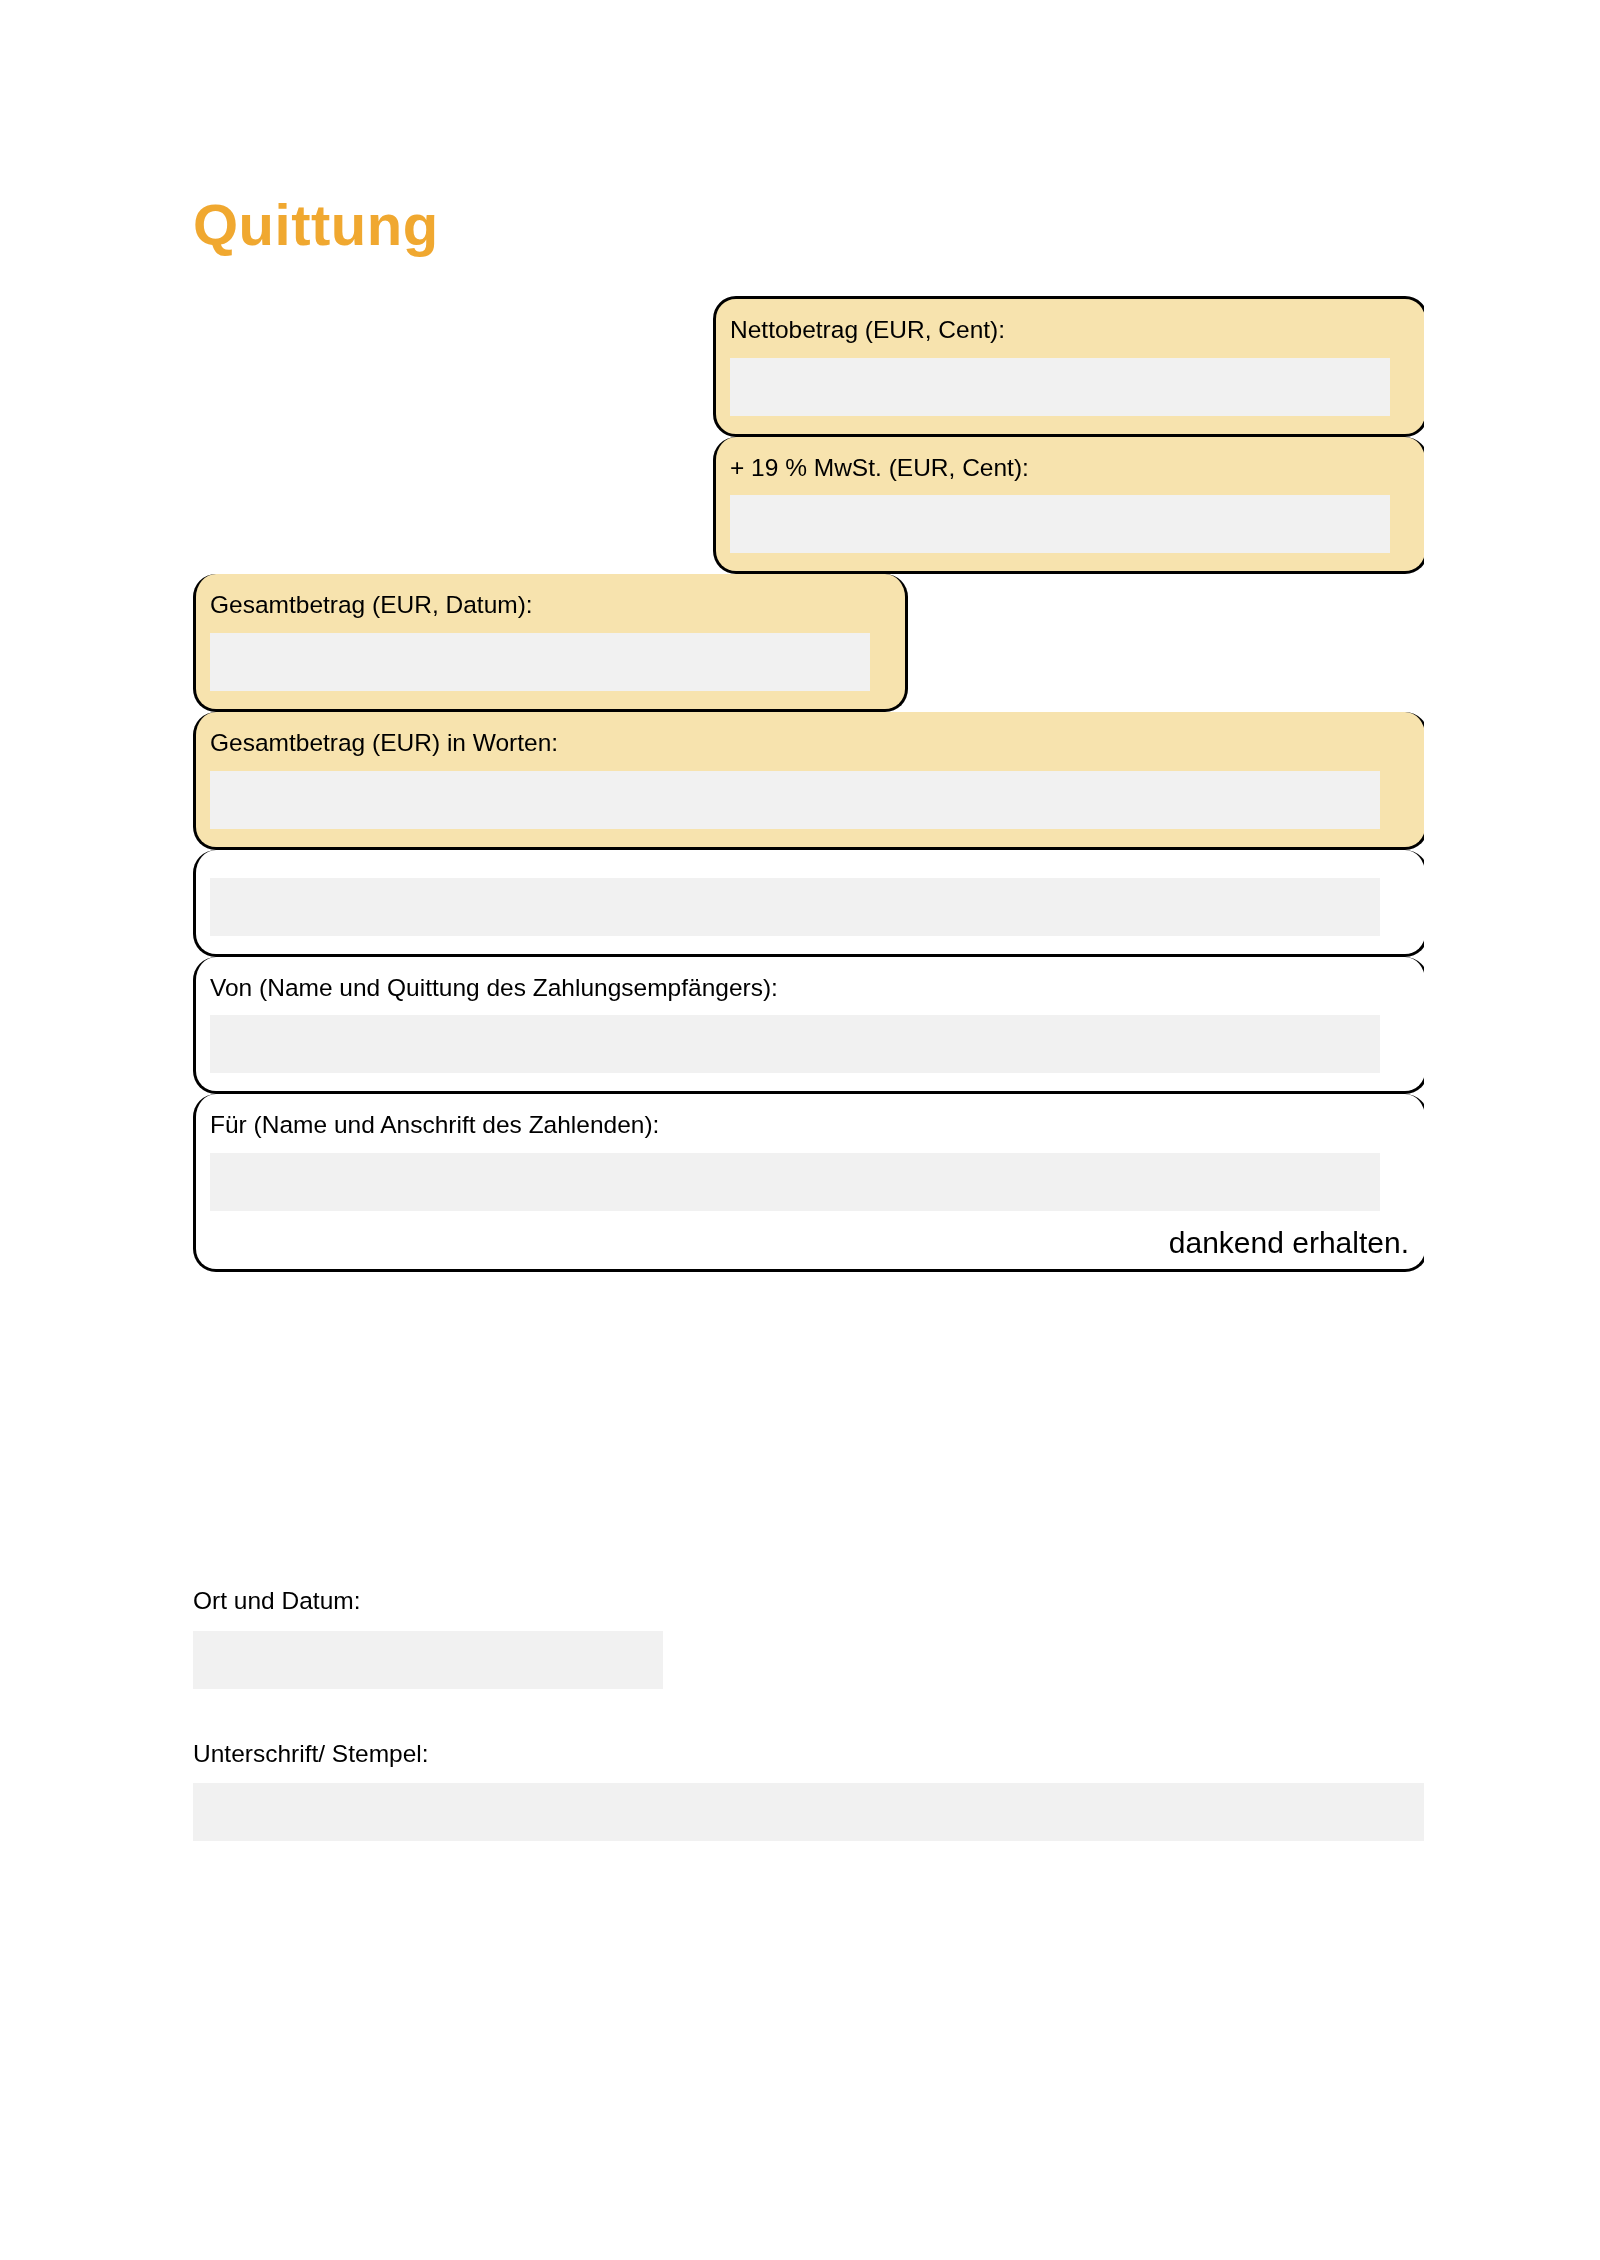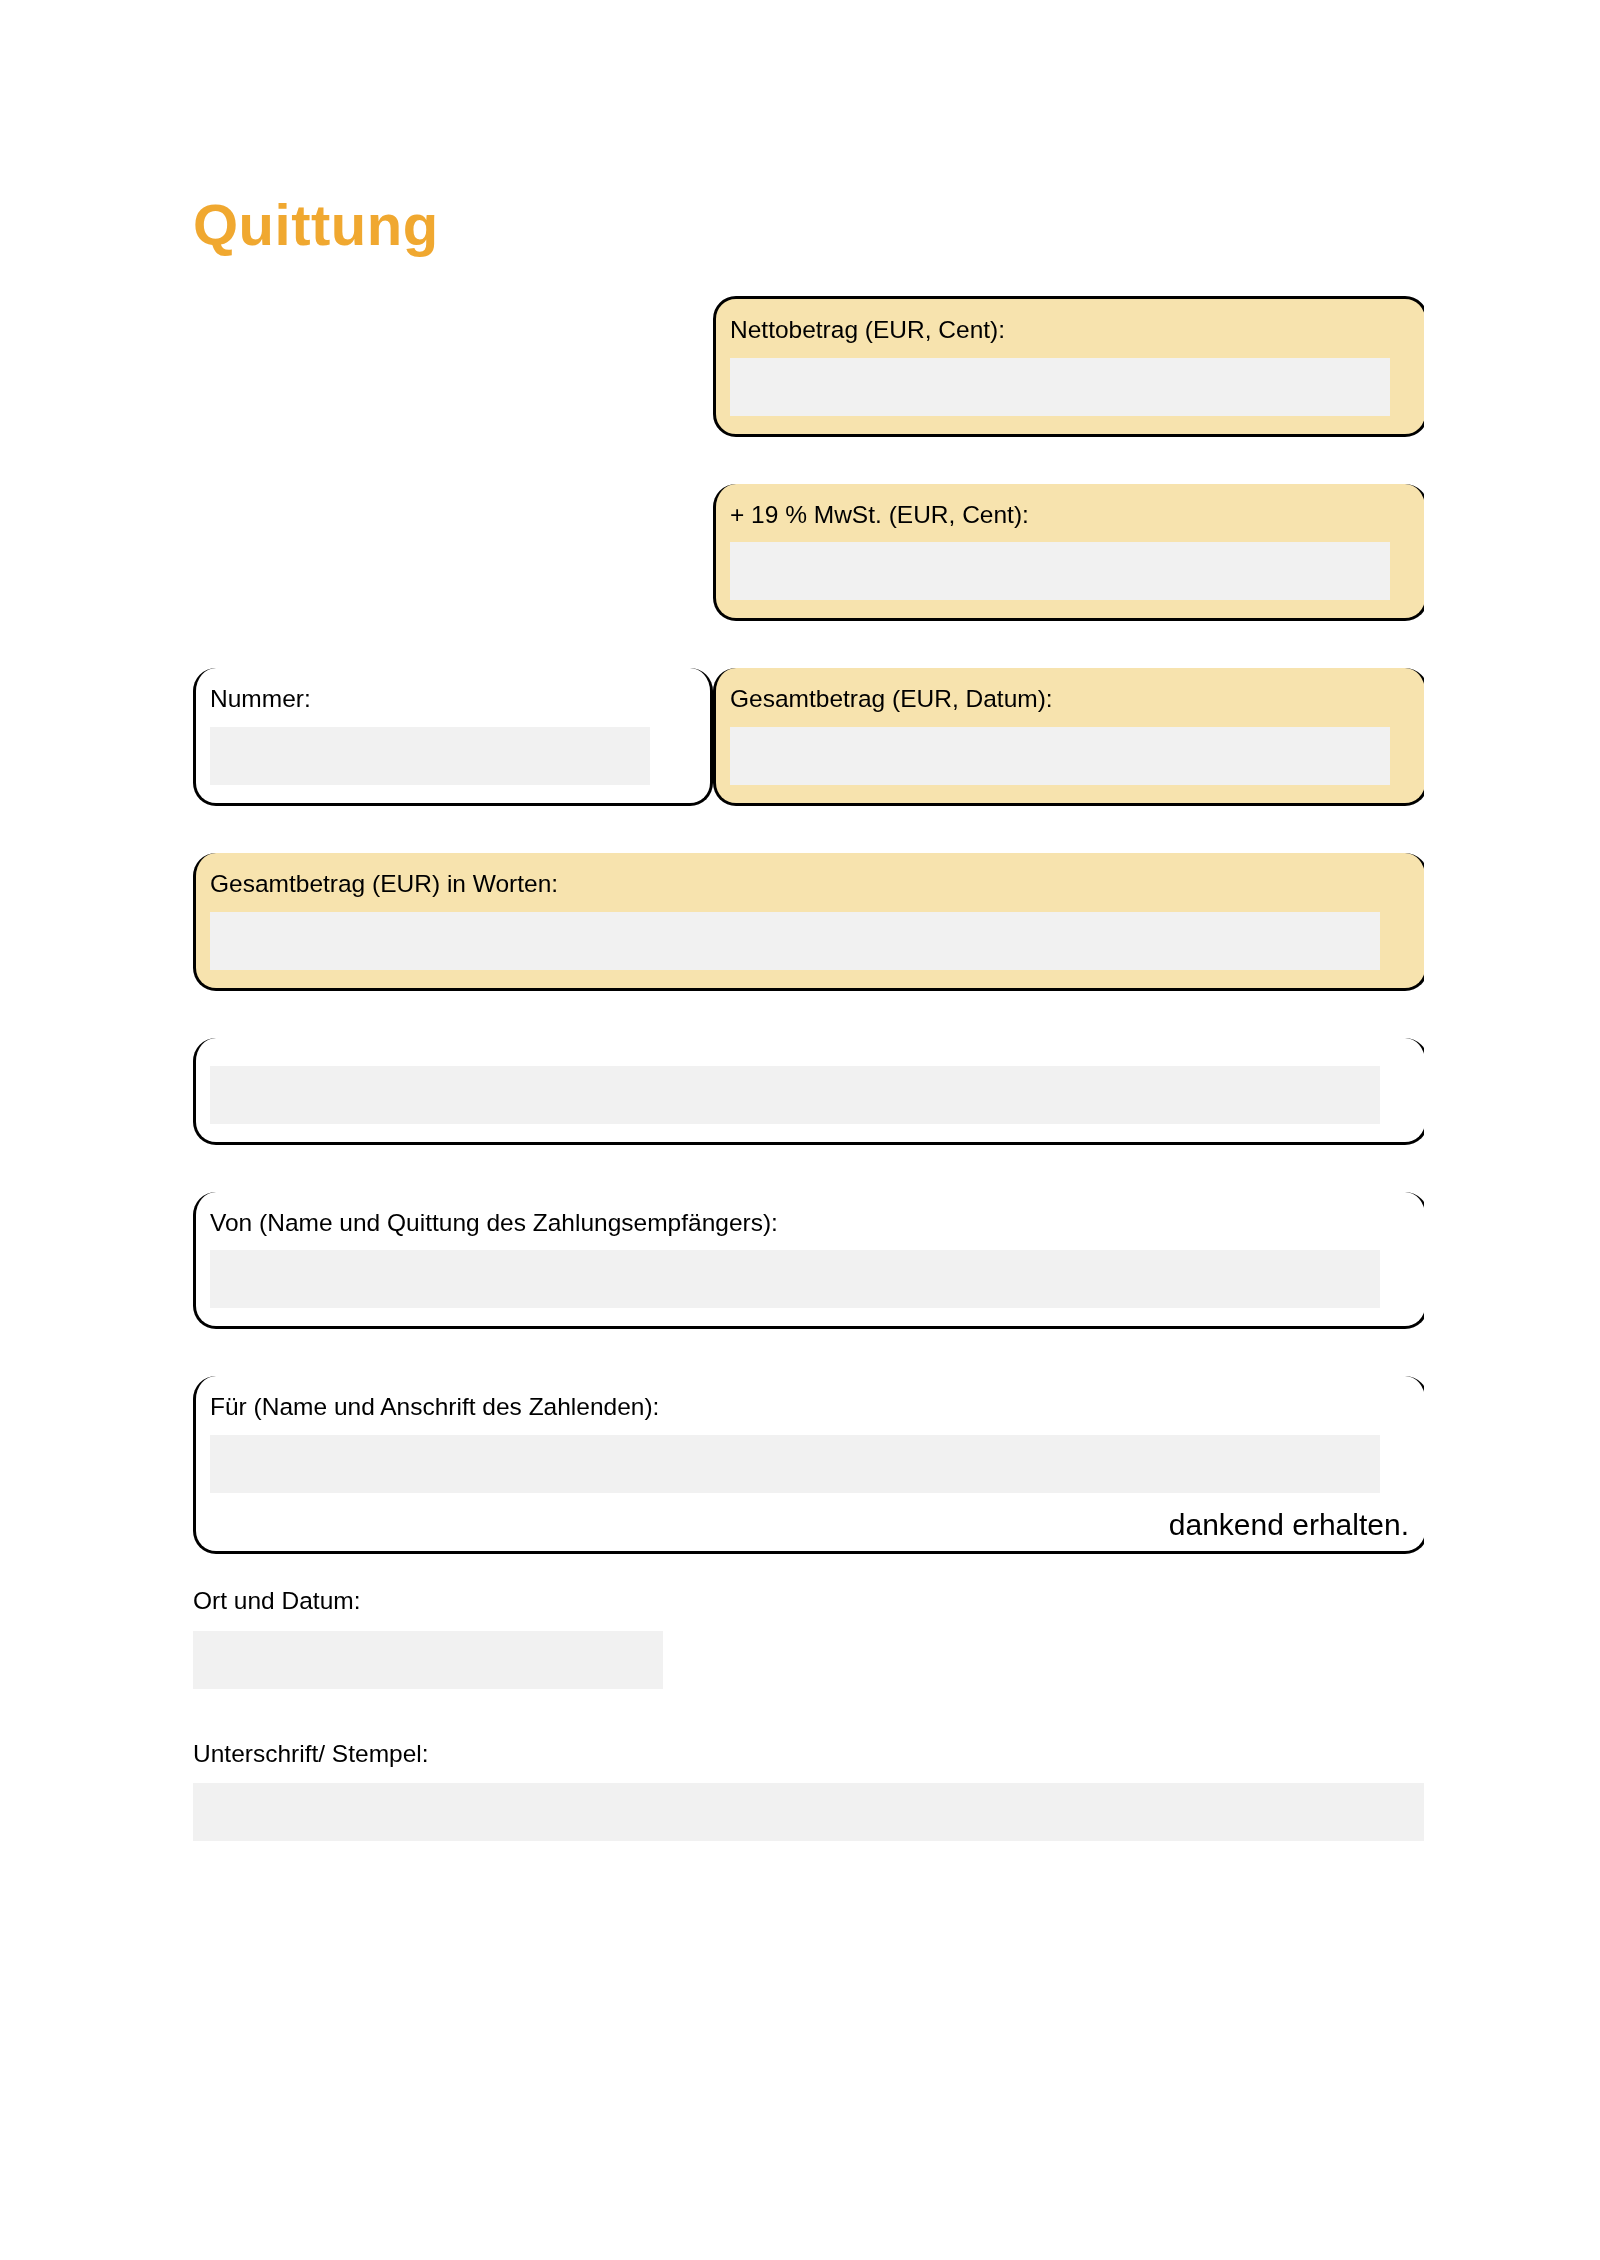--- a/index.html
+++ b/index.html
@@ -58,21 +58,20 @@
     border-radius: 23px;
   }
 
   .cell.bordered {
     border: 3px solid #000000;
   }
 
   
   .trow + .trow .cell.bordered {
     border-top-width: 0;
-    margin-top: 47px;
   }
 
   .cell .label {
     font-size: 24.5px;
     line-height: 1.25;
     color: #000000;
     white-space: nowrap;
   }
 
   .cell .field {
@@ -184,24 +183,20 @@
     </div>
 
     <div class="trow row-mwst">
       <div class="cell bordered cream">
         <span class="label">+ 19 % MwSt. (EUR, Cent):</span>
         <input class="field" type="text" placeholder="" style="">
       </div>
     </div>
 
     <div class="trow row-number">
-      <div class="cell bordered plain cell-left">
-        <span class="label">Nummer:</span>
-        <input class="field" type="text" placeholder="" style="">
-      </div>
       <div class="cell bordered cream cell-right">
         <span class="label">Gesamtbetrag (EUR, Datum):</span>
         <input class="field" type="text" placeholder="" style="">
       </div>
     </div>
 
     <div class="trow row-worten">
       <div class="cell bordered cream">
         <span class="label">Gesamtbetrag (EUR) in Worten:</span>
         <input class="field" type="text" placeholder="" style="">

